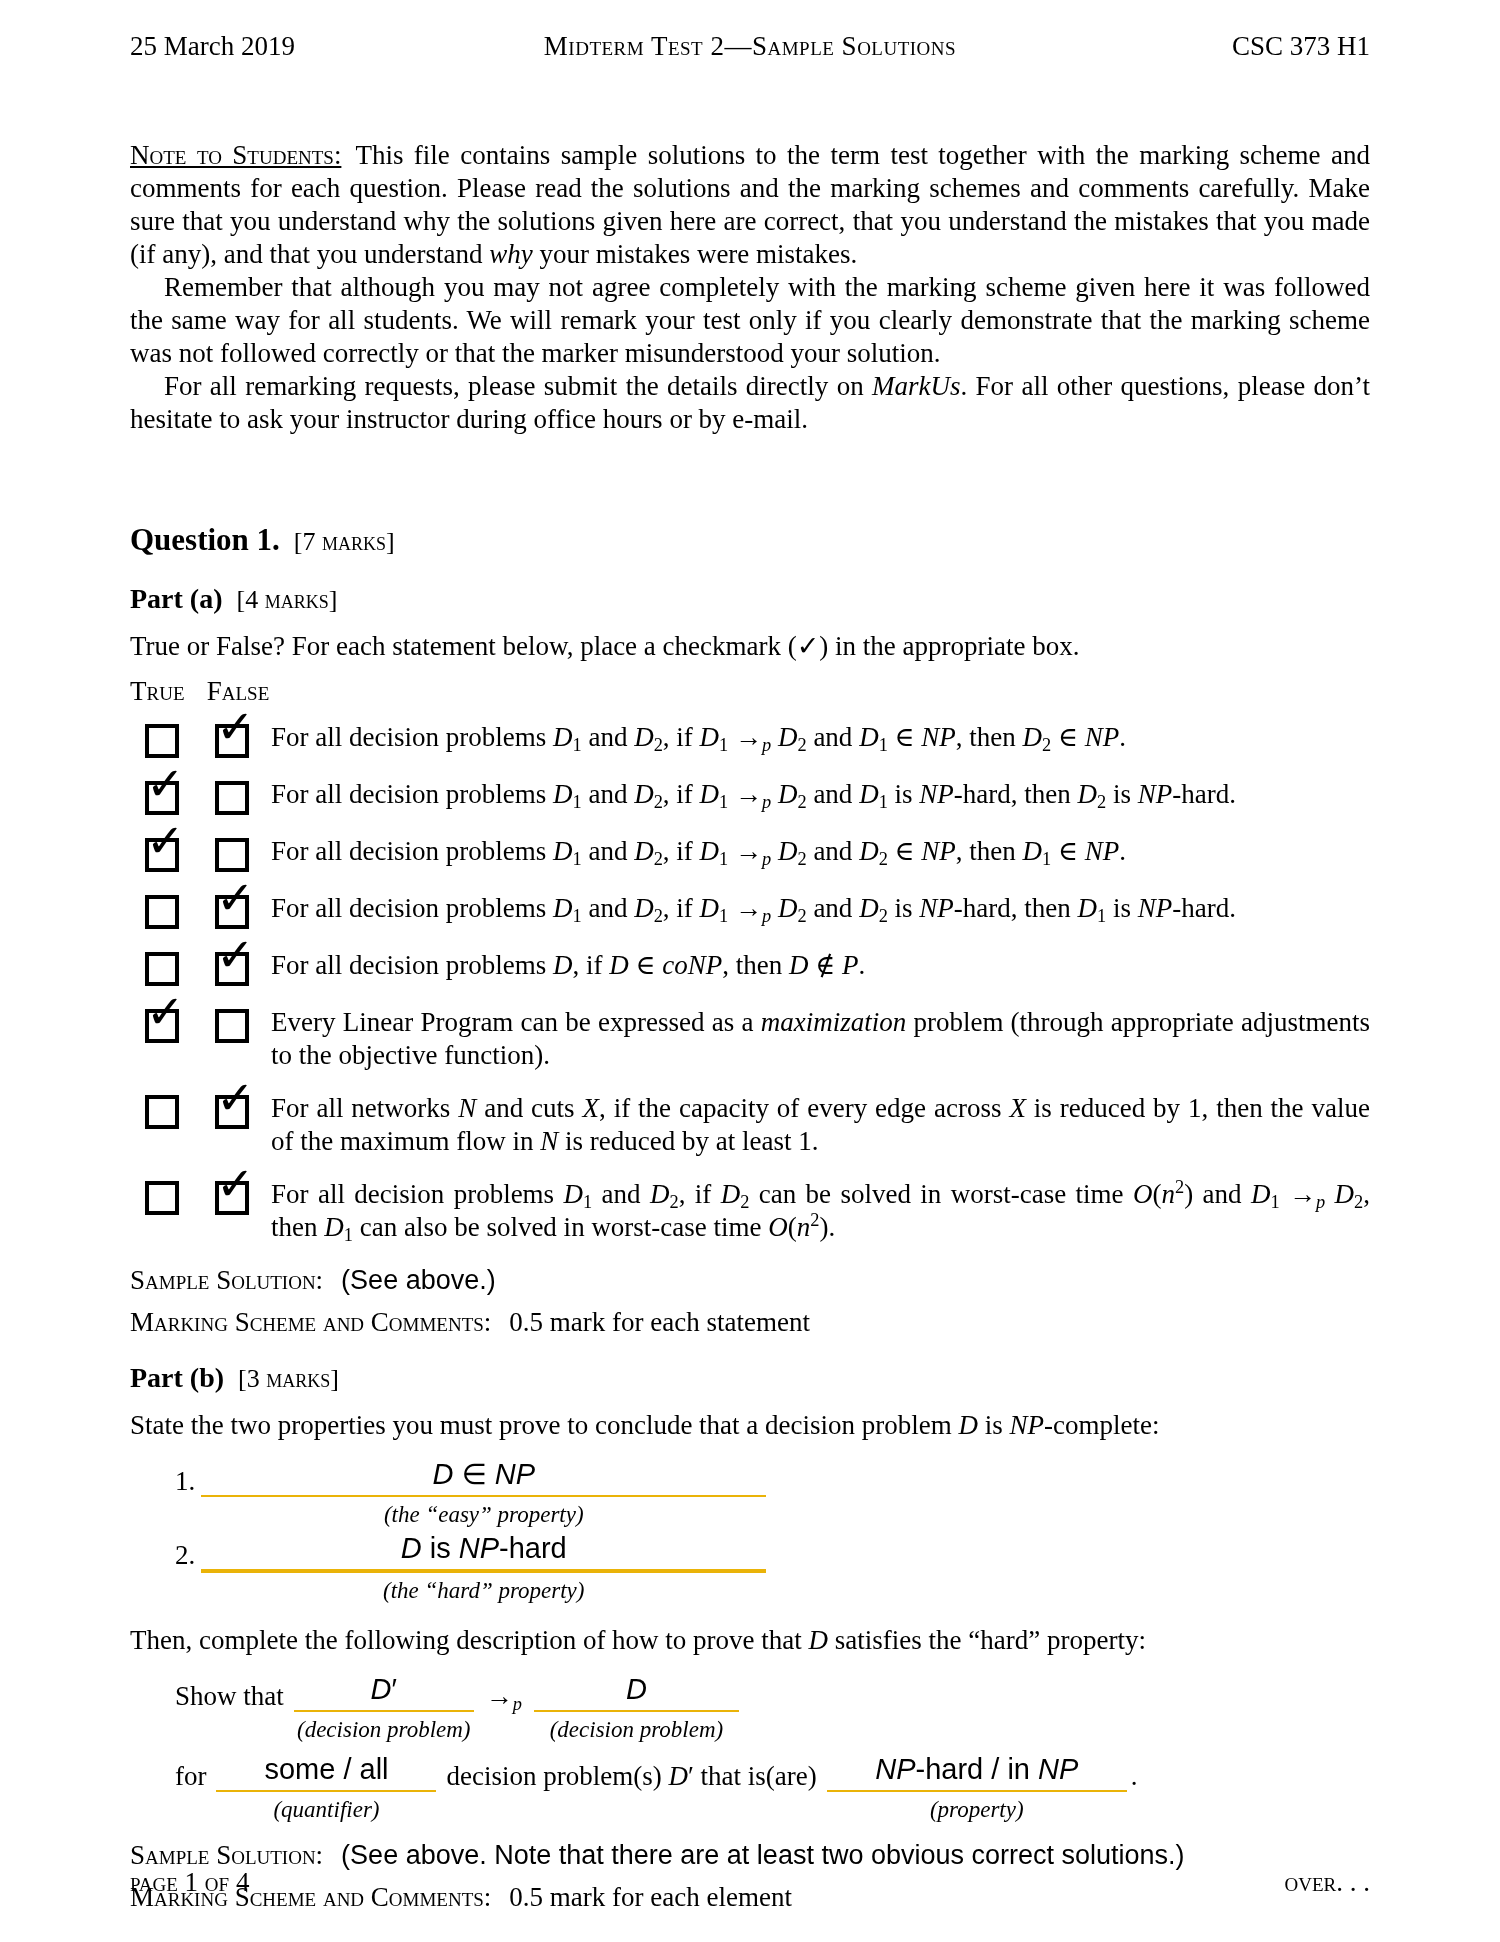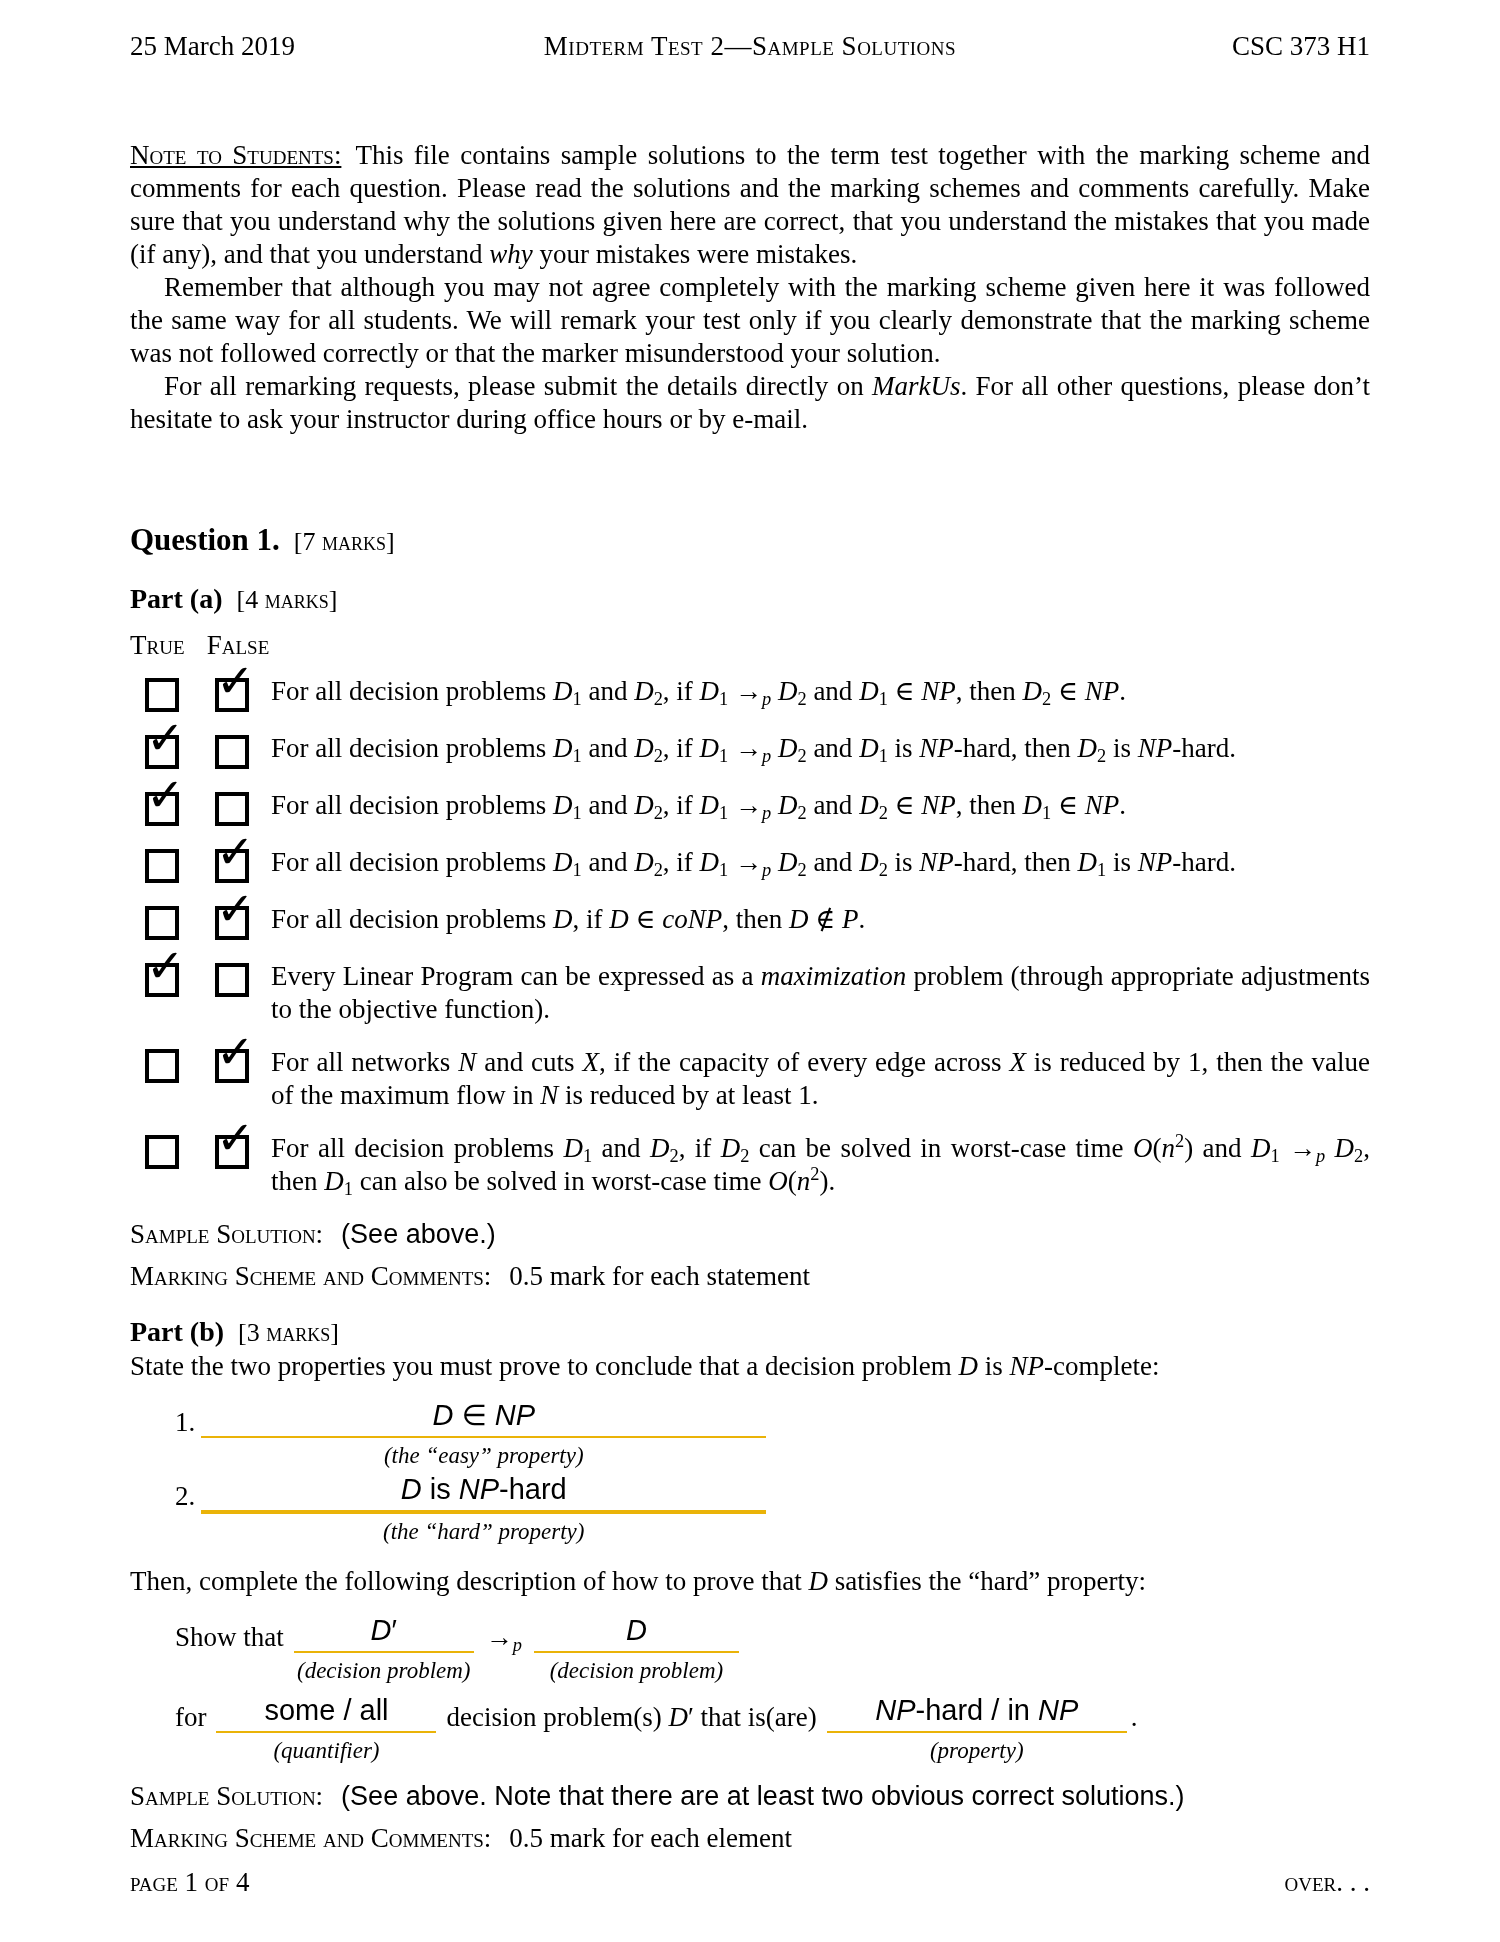--- a/index.html
+++ b/index.html
@@ -53,21 +53,21 @@
     font-size:46px; line-height:46px; color:#000;
   }
   .stmt-text { flex:1; text-align:justify; }
 
   
   .sm-line { margin-top:9px; }
   .sm-label { font-variant:small-caps; margin-right:18px; }
   .ans-sans { font-family:"Liberation Sans","DejaVu Sans",sans-serif; font-size:27px; }
 
   
-  .pb-intro { margin-top:0; text-align:justify; }
+  .pb-intro { margin-top:13px; text-align:justify; }
   .fill-row { margin-left:45px; margin-top:16px; white-space:nowrap; }
   .fill-num, .fill-label, .fill-arrow {
     display:inline-block; vertical-align:top; padding-top:7px;
   }
   .fill-num { margin-right:6px; }
   .fill-label { margin:0 10px; }
   .fill-arrow { margin:0 12px; }
   .blank { display:inline-block; vertical-align:top; text-align:center; }
   .blank .answer {
     display:block;
@@ -106,20 +106,21 @@
   </div>
 
   <p class="para"><span class="note-label sc">Note to Students:</span><span>This file contains sample solutions to the term test together with the marking scheme and comments for each question. Please read the solutions and the marking schemes and comments carefully. Make sure that you understand why the solutions given here are correct, that you understand the mistakes that you made (if any), and that you understand <i>why</i> your mistakes were mistakes.</span></p>
   <p class="para indent">Remember that although you may not agree completely with the marking scheme given here it was followed the same way for all students. We will remark your test only if you clearly demonstrate that the marking scheme was not followed correctly or that the marker misunderstood your solution.</p>
   <p class="para indent">For all remarking requests, please submit the details directly on <i>MarkUs</i>. For all other questions, please don’t hesitate to ask your instructor during office hours or by e-mail.</p>
 
   <div class="q-heading"><span>Question 1.</span><span class="marks">[7 marks]</span></div>
 
   <div class="part-heading"><span>Part (a)</span><span class="marks">[4 marks]</span></div>
 
+  <p class="tf-intro">True or False? For each statement below, place a checkmark (✓) in the appropriate box.</p>
 
   <div class="tf-header">
     <span class="t">True</span>
     <span class="f">False</span>
   </div>
 
   <div class="stmt-list" id="stmt-list">
     <div class="stmt-row">
       <span class="cbox cbox-true">
           <span class="check"></span>

